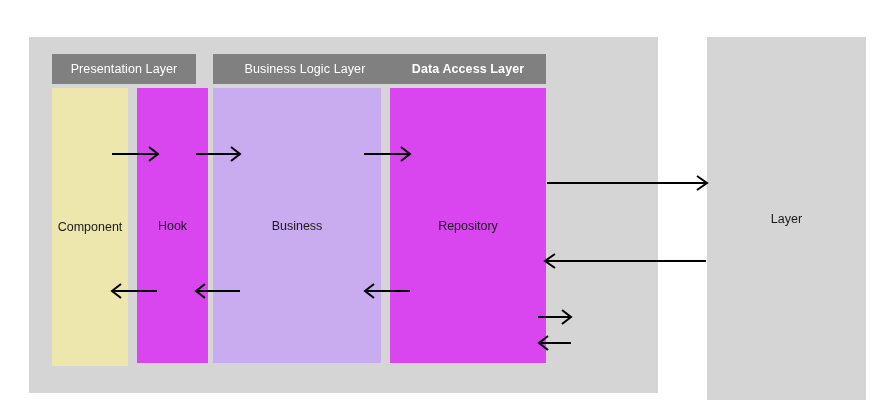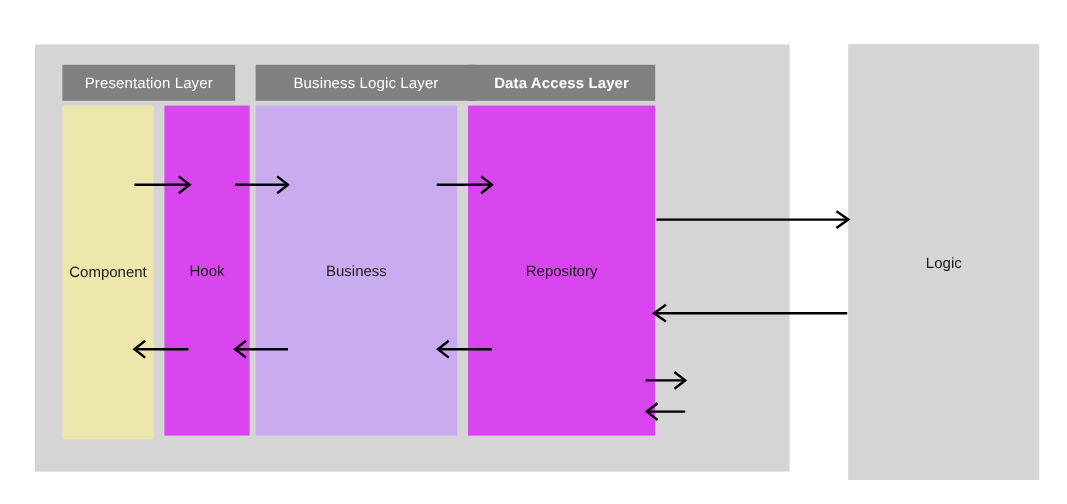--- a/index.html
+++ b/index.html
@@ -106,21 +106,21 @@
   <div class="panel" id="server-panel"></div>
 
   <div class="layer-header" id="header-presentation">Presentation Layer</div>
   <div class="layer-header" id="header-business">Business Logic Layer</div>
   <div class="layer-header" id="header-data">Data Access Layer</div>
 
   <div class="box" id="box-component">Component</div>
   <div class="box" id="box-hook">Hook</div>
   <div class="box" id="box-service">Business</div>
   <div class="box" id="box-repository">Repository</div>
-  <div class="box" id="box-server">Logic</div>
+  <div class="box" id="box-server">Layer</div>
 
   <svg class="arrow-svg" style="left:0; top:0;" width="889" height="420">
 
     <g>
       <line x1="112" y1="154" x2="157" y2="154"></line>
       <polyline class="arrow-head" points="149,147 158,154 149,161"></polyline>
     </g>
     <g>
       <line x1="196" y1="154" x2="239" y2="154"></line>
       <polyline class="arrow-head" points="231,147 240,154 231,161"></polyline>

